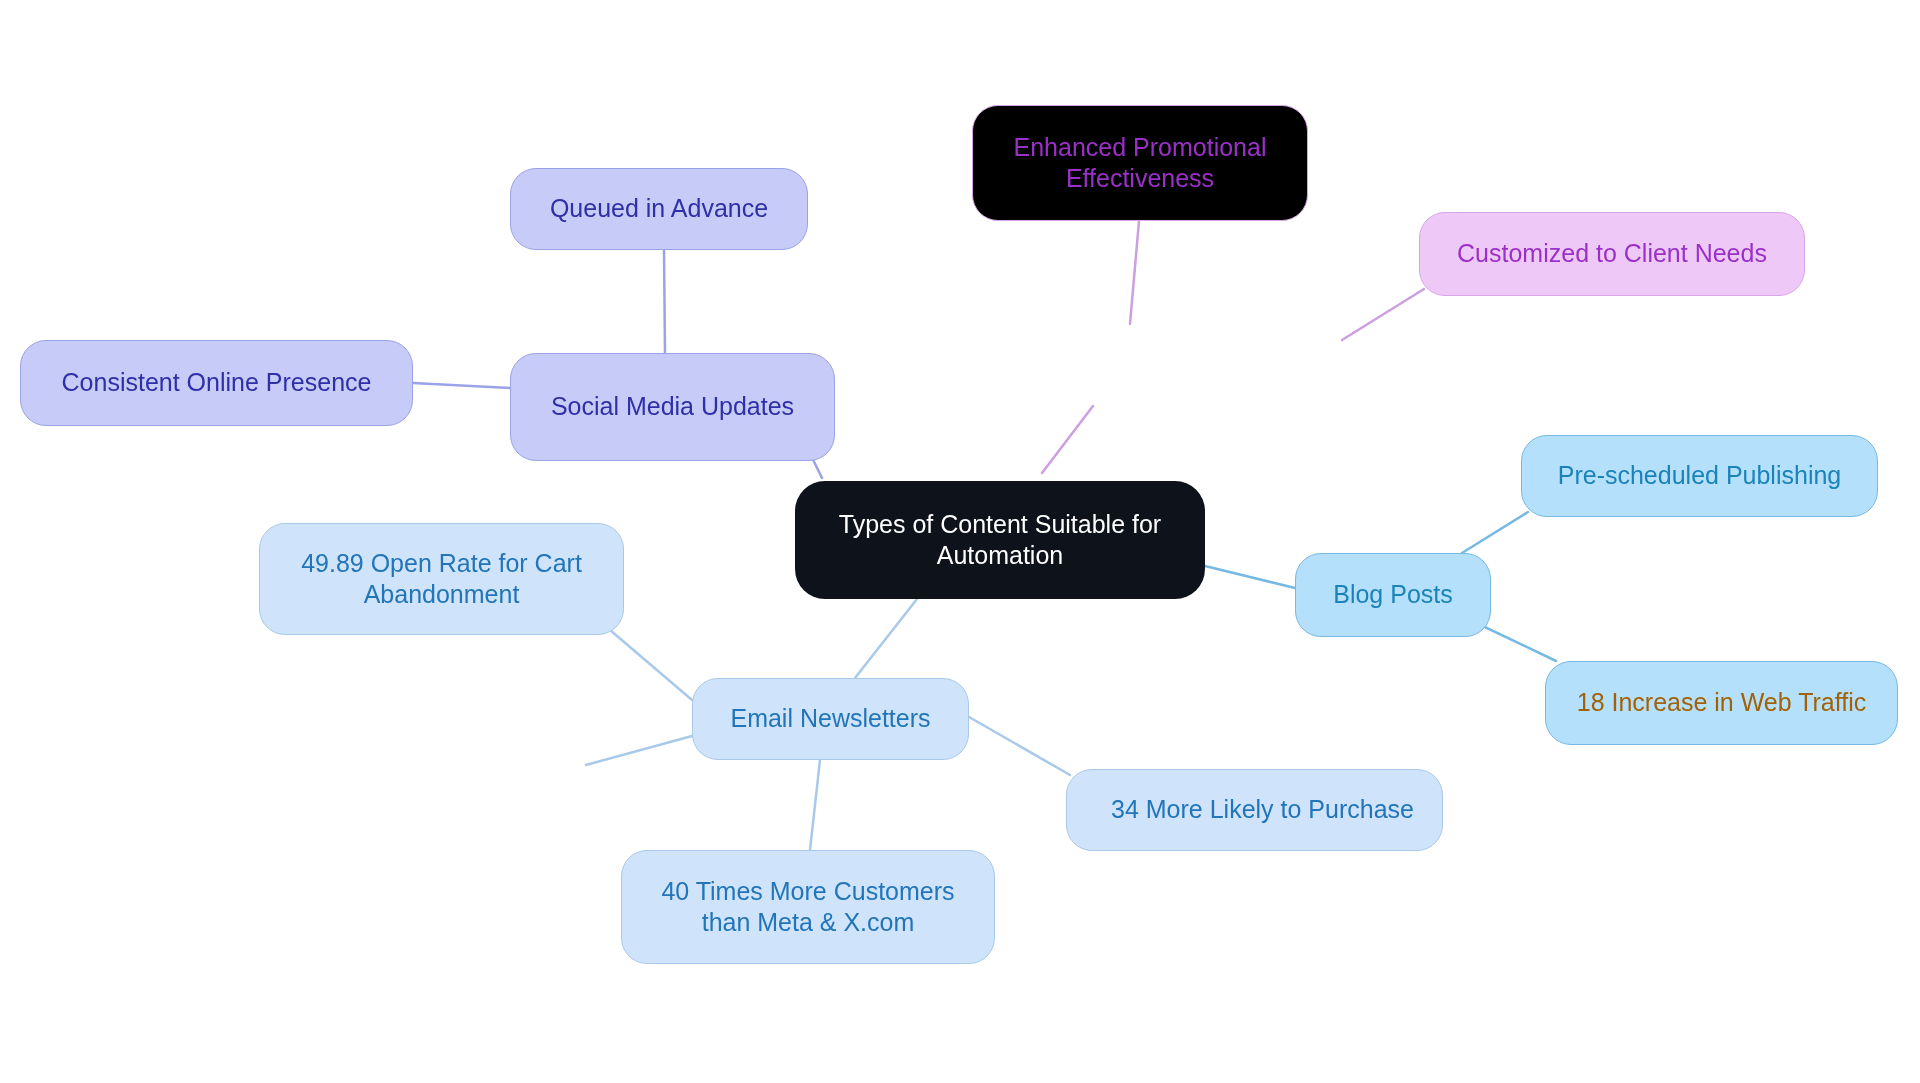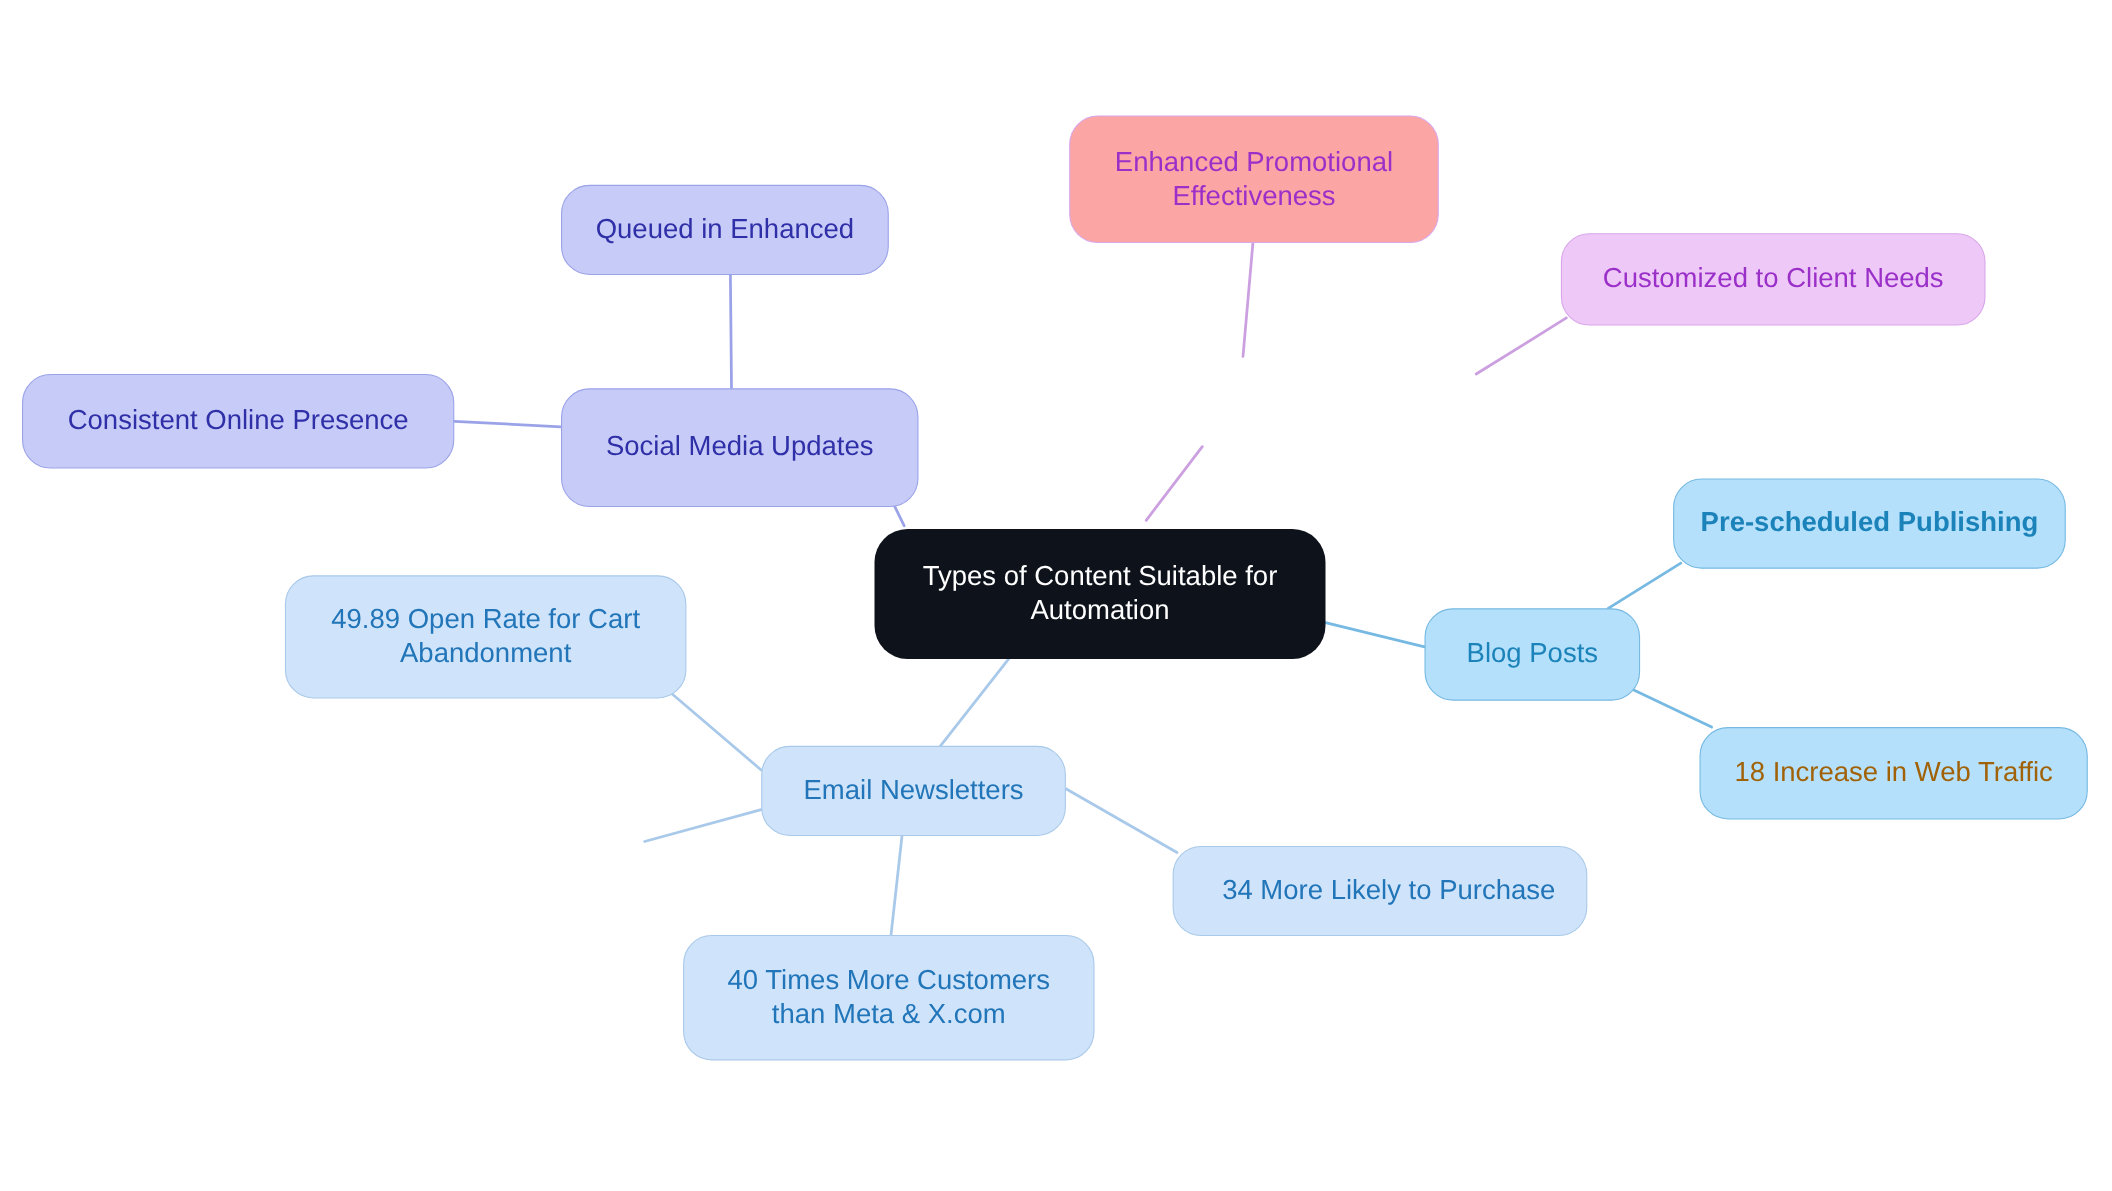--- a/index.html
+++ b/index.html
@@ -63,27 +63,27 @@
       <line x1="692" y1="736" x2="586" y2="765" stroke="#a9c9ea" stroke-width="2.5" stroke-linecap="round"></line>
       <line x1="820" y1="760" x2="810" y2="850" stroke="#a9c9ea" stroke-width="2.5" stroke-linecap="round"></line>
       <line x1="969" y1="717" x2="1070" y2="775" stroke="#a9c9ea" stroke-width="2.5" stroke-linecap="round"></line>
       <line x1="1205" y1="566" x2="1295" y2="588" stroke="#76b9e2" stroke-width="2.5" stroke-linecap="round"></line>
       <line x1="1462" y1="553" x2="1528" y2="512" stroke="#76b9e2" stroke-width="2.5" stroke-linecap="round"></line>
       <line x1="1468" y1="619" x2="1556" y2="661" stroke="#76b9e2" stroke-width="2.5" stroke-linecap="round"></line>
     </svg>
 <div class="node root" style="left: 795px; top: 481px; width: 410px; height: 118px; background: rgb(14, 19, 27); border-color: rgb(14, 19, 27); color: rgb(255, 255, 255); font-size: 25px;"><span>Types of Content Suitable for
 Automation</span></div>
     <div class="node" style="left: 510px; top: 353px; width: 325px; height: 108px; background: rgb(199, 203, 247); border-color: rgb(155, 163, 232); color: rgb(47, 47, 168); font-size: 25px;"><span>Social Media Updates</span></div>
-    <div class="node" style="left: 510px; top: 168px; width: 298px; height: 82px; background: rgb(199, 203, 247); border-color: rgb(155, 163, 232); color: rgb(47, 47, 168); font-size: 25px;"><span>Queued in Enhanced</span></div>
+    <div class="node" style="left: 510px; top: 168px; width: 298px; height: 82px; background: rgb(199, 203, 247); border-color: rgb(155, 163, 232); color: rgb(47, 47, 168); font-size: 25px;"><span>Queued in Advance</span></div>
     <div class="node" style="left: 20px; top: 340px; width: 393px; height: 86px; background: rgb(199, 203, 247); border-color: rgb(155, 163, 232); color: rgb(47, 47, 168); font-size: 25px;"><span>Consistent Online Presence</span></div>
-    <div class="node" style="left: 972px; top: 105px; width: 336px; height: 116px; background: #fca5a5; border-color: rgb(217, 166, 234); color: rgb(155, 48, 201); font-size: 25px;"><span>Enhanced Promotional
+    <div class="node" style="left: 972px; top: 105px; width: 336px; height: 116px; background: #000000; border-color: rgb(217, 166, 234); color: rgb(155, 48, 201); font-size: 25px;"><span>Enhanced Promotional
 Effectiveness</span></div>
     <div class="node" style="left: 1419px; top: 212px; width: 386px; height: 84px; background: rgb(238, 201, 247); border-color: rgb(217, 166, 234); color: rgb(155, 48, 201); font-size: 25px;"><span>Customized to Client Needs</span></div>
     <div class="node" style="left: 692px; top: 678px; width: 277px; height: 82px; background: rgb(207, 228, 250); border-color: rgb(169, 201, 234); color: rgb(33, 117, 184); font-size: 25px;"><span>Email Newsletters</span></div>
     <div class="node" style="left: 259px; top: 523px; width: 365px; height: 112px; background: rgb(207, 228, 250); border-color: rgb(169, 201, 234); color: rgb(33, 117, 184); font-size: 25px;"><span>49.89 Open Rate for Cart
 Abandonment</span></div>
     <div class="node" style="left: 621px; top: 850px; width: 374px; height: 114px; background: rgb(207, 228, 250); border-color: rgb(169, 201, 234); color: rgb(33, 117, 184); font-size: 25px;"><span>40 Times More Customers
 than Meta &amp; X.com</span></div>
     <div class="node" style="left: 1066px; top: 769px; width: 377px; height: 82px; background: rgb(207, 228, 250); border-color: rgb(169, 201, 234); color: rgb(33, 117, 184); font-size: 25px; padding-left: 30px;"><span>34 More Likely to Purchase</span></div>
     <div class="node" style="left: 1295px; top: 553px; width: 196px; height: 84px; background: rgb(180, 224, 251); border-color: rgb(118, 185, 226); color: rgb(27, 131, 185); font-size: 25px;"><span>Blog Posts</span></div>
-    <div class="node" style="left: 1521px; top: 435px; width: 357px; height: 82px; background: rgb(180, 224, 251); border-color: rgb(118, 185, 226); color: rgb(27, 131, 185); font-size: 25px; font-weight: bold;"><span>Pre-scheduled Publishing</span></div>
+    <div class="node" style="left: 1521px; top: 435px; width: 357px; height: 82px; background: rgb(180, 224, 251); border-color: rgb(118, 185, 226); color: rgb(27, 131, 185); font-size: 25px;"><span>Pre-scheduled Publishing</span></div>
     <div class="node" style="left: 1545px; top: 661px; width: 353px; height: 84px; background: rgb(180, 224, 251); border-color: rgb(118, 185, 226); color: #a16207; font-size: 25px;"><span>18 Increase in Web Traffic</span></div>
   </div>
 
 </body></html>

